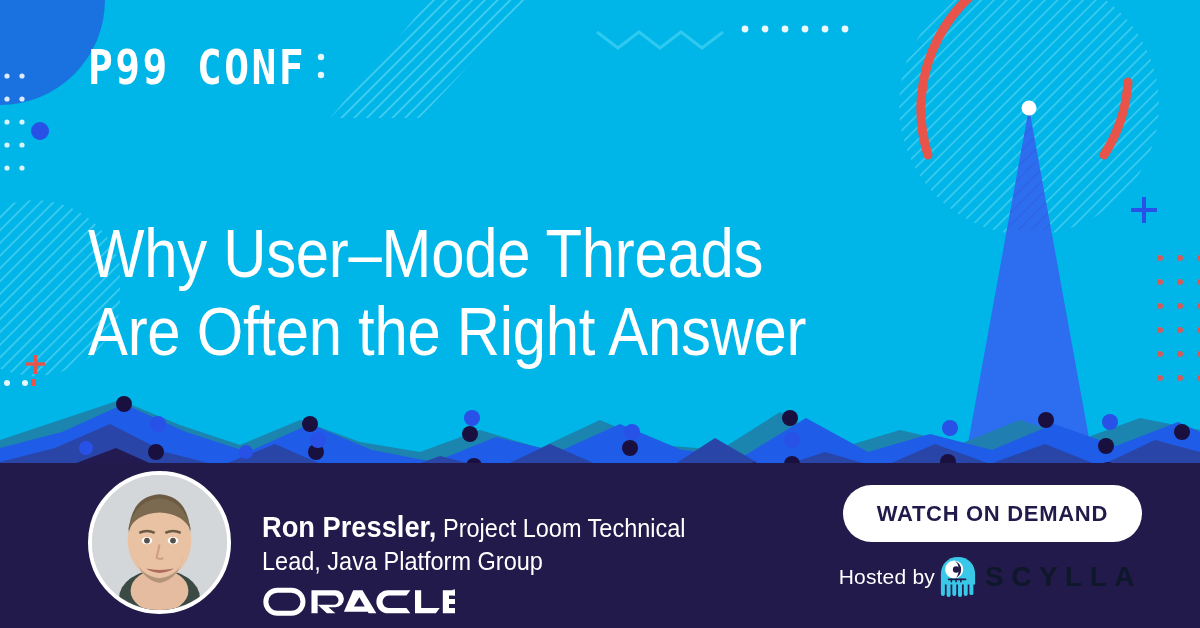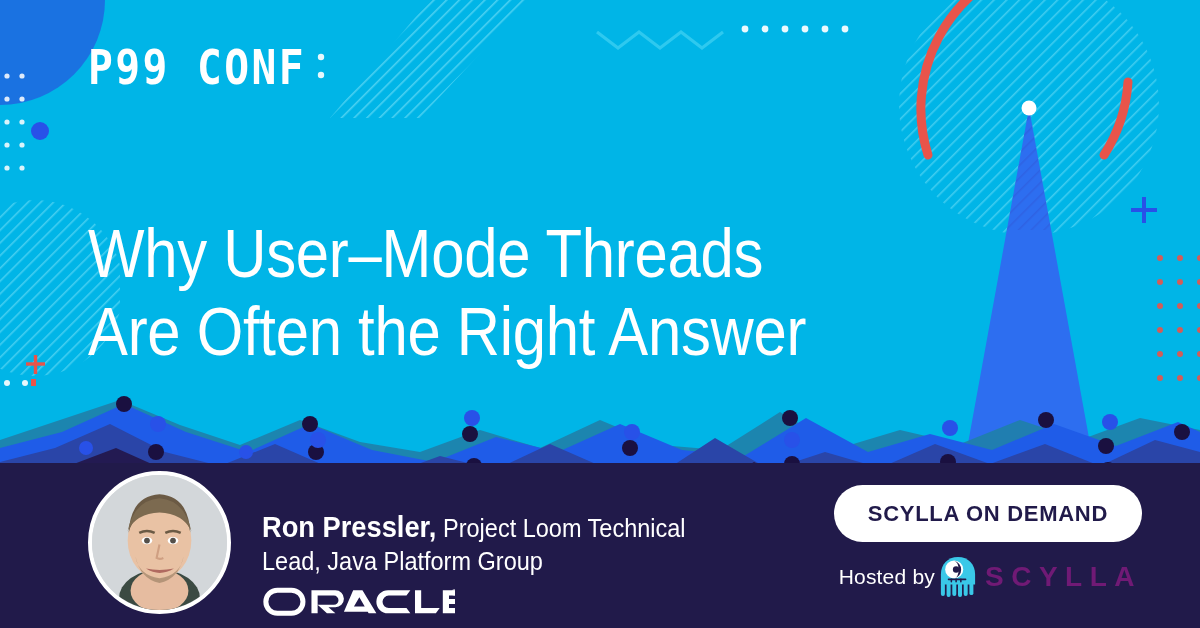--- a/index.html
+++ b/index.html
@@ -154,21 +154,21 @@
     gap: 4px;
   }
   .hosted-label {
     color: #ffffff;
     font-family: "Liberation Sans", sans-serif;
     font-size: 21px;
     letter-spacing: 0.2px;
   }
   .scylla-mark { display: block; width: 38px; height: 42px; }
   .scylla-word {
-    color: #701a75;
+    color: #0f172a;
     font-family: "Liberation Sans", sans-serif;
     font-size: 28px;
     font-weight: bold;
     letter-spacing: 7.5px;
     padding-left: 4px;
   }
 </style>
 </head>
 <body>
 
@@ -392,21 +392,21 @@
           <path d="M118 8 L130 8 L148 38 L138 38 L126 17 L119 29 L133 29 L137 36 L106 36 L118 8 Z"></path>
           <path d="M163 8 A15 15 0 0 0 163 38 L192 38 L187 31 L164 31 A8 8 0 0 1 164 15 L187 15 L192 8 Z"></path>
           <path d="M198 8 L206 8 L206 31 L230 31 L225 38 L198 38 Z"></path>
           <path d="M236 8 L274 8 L269 15 L244 15 L244 19.5 L268 19.5 L268 26 L244 26 L244 31 L274 31 L269 38 L236 38 Z" transform="translate(-2,0)"></path>
         </g>
         <text x="245" y="16" font-family="Liberation Sans, sans-serif" font-size="11" fill="#ffffff">®</text>
       </svg>
     </div>
   </div>
 
-  <button class="cta">SCYLLA ON DEMAND</button>
+  <button class="cta">WATCH ON DEMAND</button>
 
   <div class="hosted">
     <span class="hosted-label">Hosted by</span>
     <svg class="scylla-mark" viewBox="0 0 40 44" xmlns="http://www.w3.org/2000/svg">
       <path d="M20 1 C31 1 38 9 38 19 L38 30 L2 30 L2 19 C2 9 9 1 20 1 Z" fill="#3ac8e8"></path>
       <g fill="#3ac8e8">
         <rect x="2" y="28" width="4.2" height="14" rx="2"></rect>
         <rect x="8" y="28" width="4.2" height="15" rx="2"></rect>
         <rect x="14" y="28" width="4.2" height="14" rx="2"></rect>
         <rect x="20" y="28" width="4.2" height="15" rx="2"></rect>

